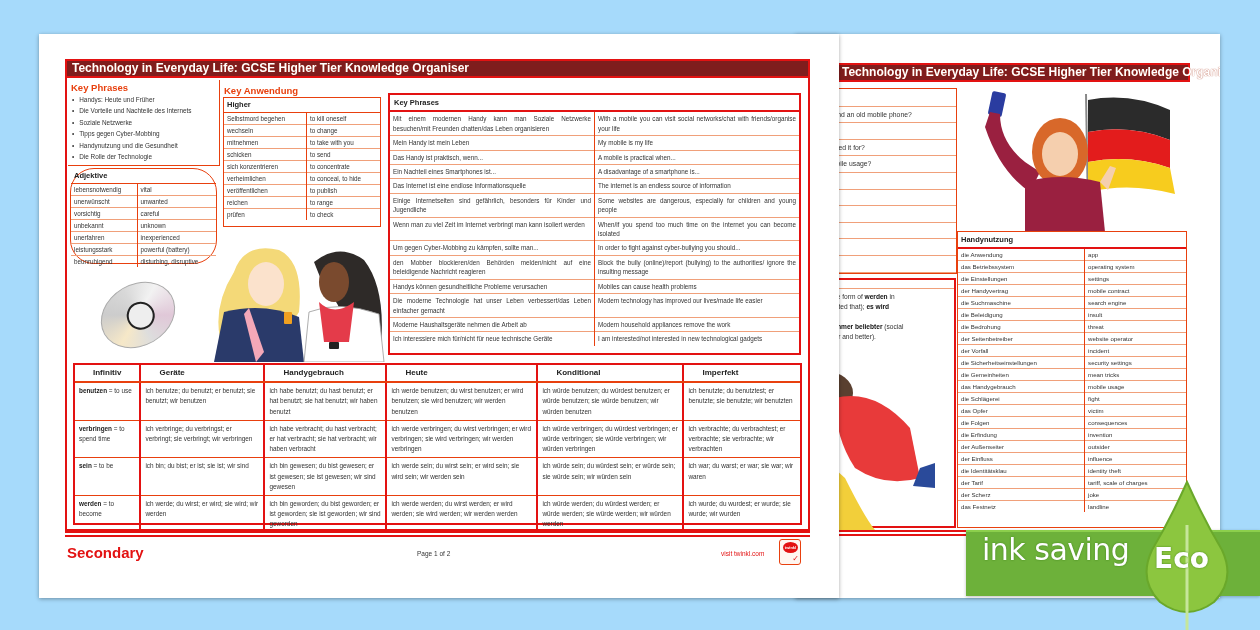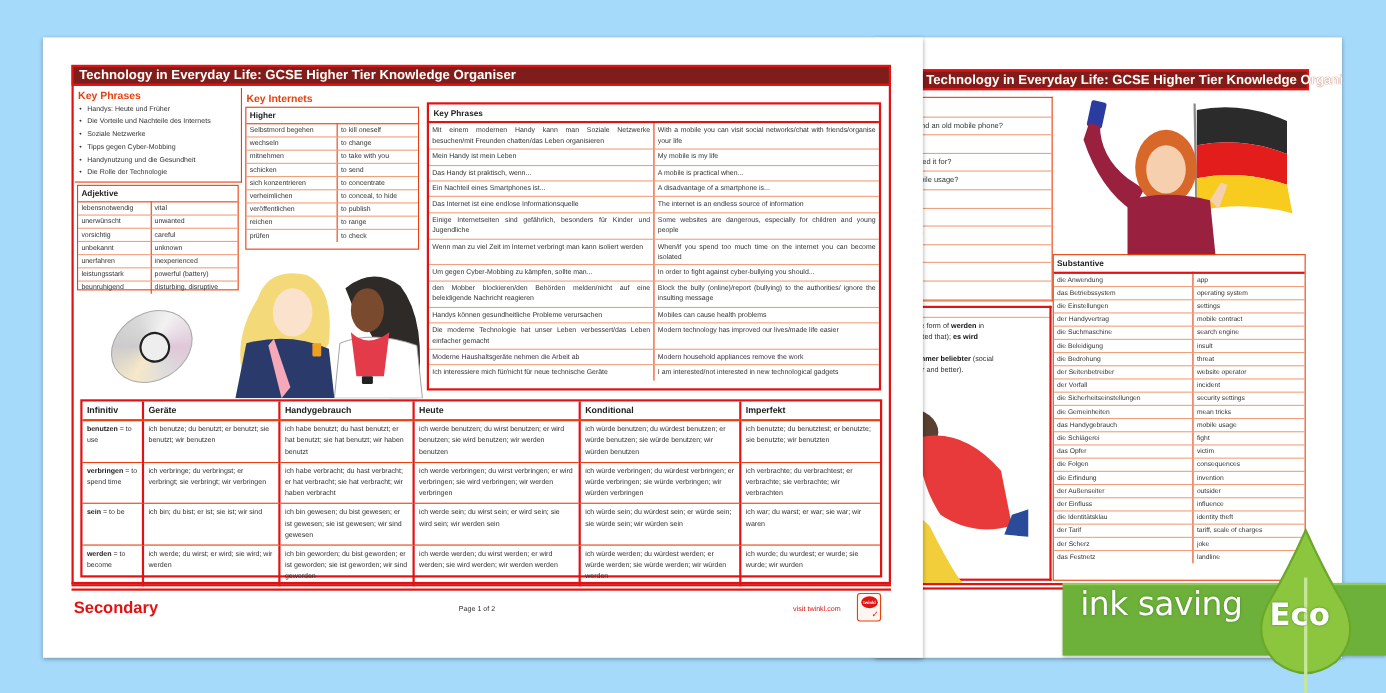--- a/index.html
+++ b/index.html
@@ -52,21 +52,21 @@
   .vt td:last-child { border-right: none; }
   .vt tr.head td { font-weight: bold; font-size: 7.5px; color: #222; border-top: none; border-bottom: 1.5px solid #e8400e; height: 14px; padding-top: 2px; }
 
   .kp td { border-top: 1px solid #f0a07a; border-right: 1.5px solid #e8400e; padding: 2px 3px; line-height: 9.4px; text-align: justify; }
   .kp td:last-child { border-right: none; }
   .kp tr.head td { font-weight: bold; font-size: 7.5px; color: #222; border-top: none; border-bottom: 2px solid #e31212; padding: 3px 4px; height: 16px; }
 
   .conj { position: absolute; left: 34px; top: 329px; width: 729px; height: 162px; border: 2px solid #e31212; }
   .conj td { border-right: 2px solid #e31212; border-top: 1.5px solid #e8400e; padding: 3px 4px; line-height: 10.2px; font-size: 6.4px; }
   .conj td:last-child { border-right: none; }
-  .conj tr.head td { font-weight: bold; font-size: 8px; color: #222; border-top: none; border-bottom: 2px solid #e8400e; padding: 3px 4px; height: 17px; }
+  .conj tr.head td { font-weight: bold; font-size: 8px; color: #222; border-top: none; border-bottom: 2px solid #e8400e; padding: 3px 18px; height: 17px; }
   .conj td.inf b { font-weight: bold; color: #222; }
 
   .footer-line { position: absolute; left: 26px; top: 497px; width: 745px; height: 6px; border-top: 2px solid #e31212; border-bottom: 2px solid #e31212; }
   .brand { position: absolute; left: 28px; top: 510px; color: #e31212; font-weight: bold; font-size: 15px; }
   .pageno { position: absolute; left: 378px; top: 516px; font-size: 6.5px; color: #333; }
   .visit { position: absolute; left: 682px; top: 516px; font-size: 6.5px; color: #e31212; }
   .tw-logo { position: absolute; left: 740px; top: 505px; width: 22px; height: 26px; border: 1px solid #e8400e; border-radius: 3px; background: #fff6f0; }
   .tw-logo .blob { position: absolute; left: 3px; top: 2px; width: 15px; height: 11px; background: #e31212; border-radius: 50%; color:#fff; font-size:4px; text-align:center; line-height:11px; font-weight:bold; }
   .tw-logo .tick { position: absolute; right: 1px; bottom: 1px; color: #e31212; font-size: 8px; line-height: 8px; }
 
@@ -145,21 +145,21 @@
     <path d="M20 30 L30 32 Q30 60 55 80 L70 90 L60 110 Q30 90 15 45Z" fill="#9a2040"></path>
     <ellipse cx="90" cy="70" rx="28" ry="34" fill="#d8682a"></ellipse>
     <ellipse cx="90" cy="72" rx="18" ry="22" fill="#f5cfae"></ellipse>
     <path d="M55 100 Q90 90 130 100 L135 150 L55 150Z" fill="#9a2040"></path>
     <path d="M130 100 L140 84 L146 86 L138 108Z" fill="#f5cfae"></path>
   </svg>
   <div class="subst">
     <table>
       <tbody id="subst-body">
         <tr class="head">
-            <td colspan="2">Substantive</td>
+            <td colspan="2">Handynutzung</td>
           </tr>
       <tr>
             <td>die Anwendung</td>
             <td>app</td>
           </tr>
           <tr>
             <td>das Betriebssystem</td>
             <td>operating system</td>
           </tr>
           <tr>
@@ -258,21 +258,21 @@
     <ul id="kp-topics">
         <li>Handys: Heute und Früher</li>
         <li>Die Vorteile und Nachteile des Internets</li>
         <li>Soziale Netzwerke</li>
         <li>Tipps gegen Cyber-Mobbing</li>
         <li>Handynutzung und die Gesundheit</li>
         <li>Die Rolle der Technologie</li>
       </ul>
   </div>
 
-  <div class="box" style="left:31px;top:134px;width:147px;height:96px;">
+  <div class="box" style="left:31px;top:134px;width:147px;height:96px;border-radius:24px;">
     <table class="vt">
         <tbody id="adj-body">
       <tr class="head">
             <td colspan="2">Adjektive</td>
           </tr>
     <tr>
             <td>lebensnotwendig</td>
             <td>vital</td>
           </tr>
           <tr>
@@ -296,21 +296,21 @@
             <td>powerful (battery)</td>
           </tr>
           <tr>
             <td>beunruhigend</td>
             <td>disturbing, disruptive</td>
           </tr>
         </tbody>
       </table>
   </div>
 
-  <div class="section-head" style="left:185px;top:51px;">Key Internets</div>
+  <div class="section-head" style="left:185px;top:51px;">Key Anwendung</div>
   <div class="box" style="left:184px;top:63px;width:158px;height:130px;">
     <table class="vt">
         <tbody id="verb-body">
       <tr class="head">
             <td colspan="2">Higher</td>
           </tr>
     <tr>
             <td>Selbstmord begehen</td>
             <td>to kill oneself</td>
           </tr>

